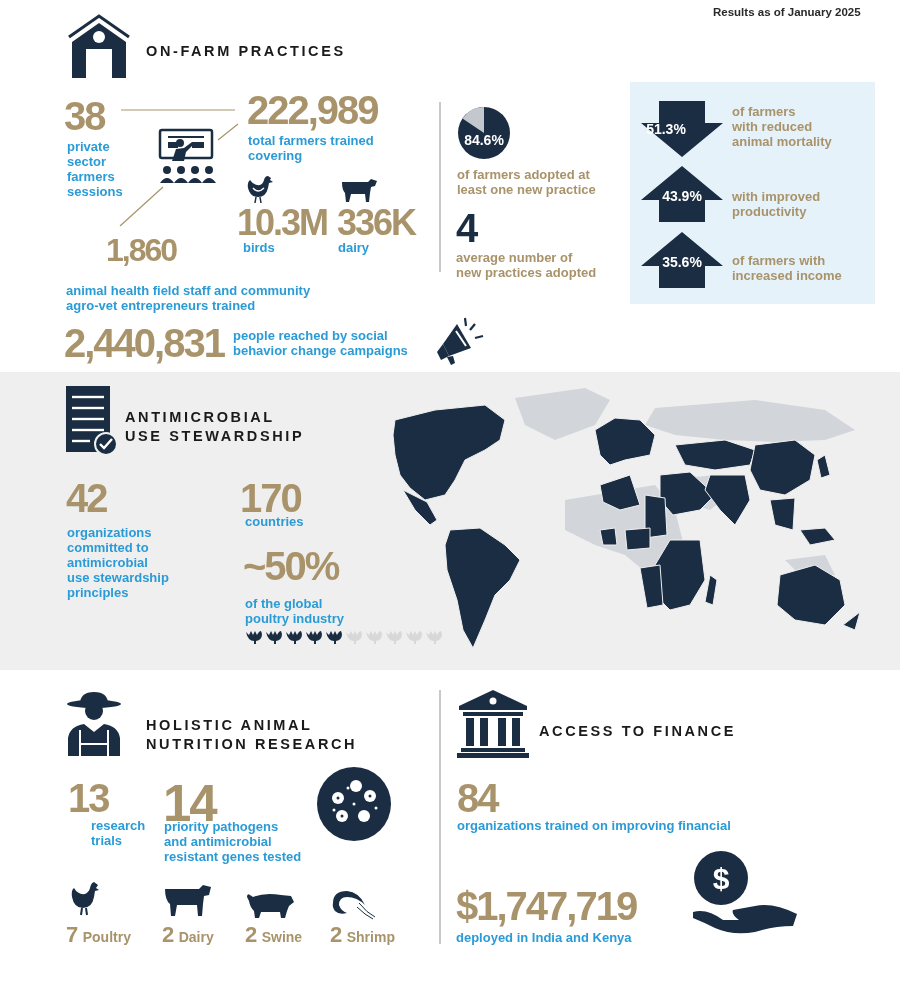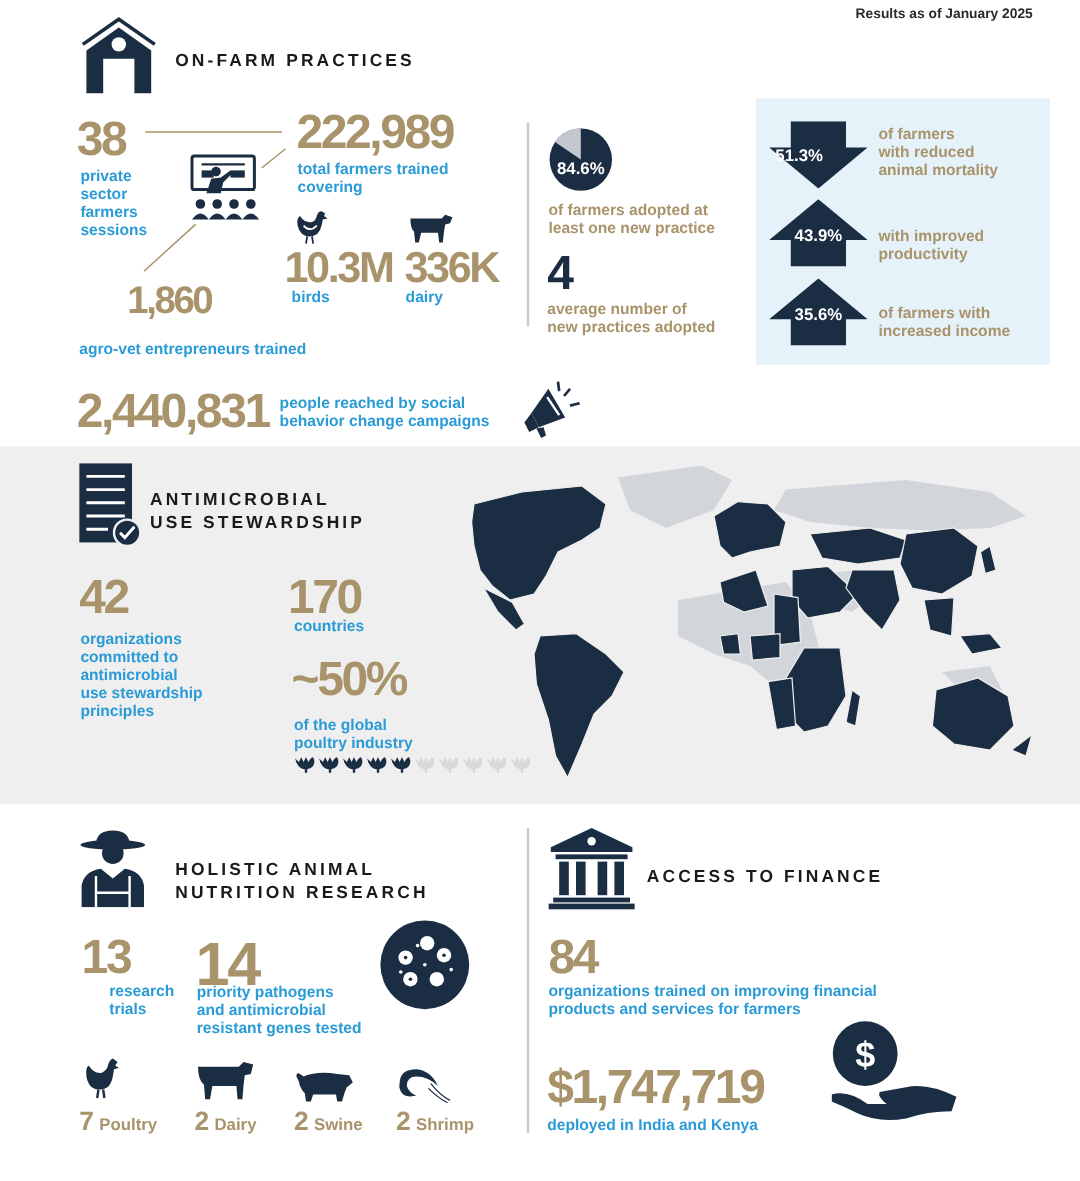--- a/index.html
+++ b/index.html
@@ -79,20 +79,21 @@
     <path d="M2 5 L28 5 L31 2 L37 4 L35 9 L31 10 L30 16 L29 25 L26 25 L25 17 L11 17 L9 25 L6 25 L5 16 Q2 13 2 5 Z" fill="#1b2d42"></path>
   </svg>
 
   <div class="abs big gold" style="left:237px; top:205px; font-size:36px;">10.3M</div>
   <div class="abs lbl blue" style="left:243px; top:240px;">birds</div>
   <div class="abs big gold" style="left:337px; top:205px; font-size:36px;">336K</div>
   <div class="abs lbl blue" style="left:338px; top:240px;">dairy</div>
 
   <div class="abs big gold" style="left:66px; top:234px; font-size:32px;margin-left:40px;">1,860</div>
   <div class="abs lbl blue" style="left:66px; top:283px;">
+    <div>animal health field staff and community</div>
     <div>agro-vet entrepreneurs trained</div>
   </div>
 
   <div class="abs big gold" style="left:64px; top:323px; font-size:40px;">2,440,831</div>
   <div class="abs lbl blue" style="left:233px; top:328px;">
     <div>people reached by social</div>
     <div>behavior change campaigns</div>
   </div>
   <svg class="abs" style="left:435px; top:314px;" width="60" height="52" viewBox="0 0 60 52">
     <path d="M22 10 L36 34 L14 42 L8 30 Z" fill="#1b2d42"></path>
@@ -356,21 +357,20 @@
     <rect x="41" y="28" width="8" height="28" fill="#1b2d42"></rect>
     <rect x="55" y="28" width="8" height="28" fill="#1b2d42"></rect>
     <rect x="4" y="58" width="64" height="4" fill="#1b2d42"></rect>
     <rect x="0" y="63" width="72" height="5" fill="#1b2d42"></rect>
   </svg>
   <div class="abs sec-title" style="left:539px; top:722px;">ACCESS TO FINANCE</div>
 
   <div class="abs big gold" style="left:457px; top:778px; font-size:40px;">84</div>
   <div class="abs lbl blue" style="left:457px; top:818px;">
     <div>organizations trained on improving financial</div>
-    <div>products and services for farmers</div>
   </div>
 
   <div class="abs big gold" style="left:456px; top:886px; font-size:40px;">$1,747,719</div>
   <div class="abs lbl blue" style="left:456px; top:930px;">deployed in India and Kenya</div>
 
   <svg class="abs" style="left:693px; top:850px;" width="106" height="86" viewBox="0 0 106 86">
     <circle cx="28" cy="28" r="27" fill="#1b2d42"></circle>
     <text x="28" y="39" text-anchor="middle" font-family="Liberation Sans, sans-serif" font-weight="bold" font-size="30" fill="#fff">$</text>
     <path d="M0 62 Q14 58 30 70 L46 70 Q38 64 40 60 L62 56 Q80 52 104 64 L100 76 Q80 76 62 82 Q40 86 22 78 Q10 72 0 68 Z" fill="#1b2d42"></path>
   </svg>

